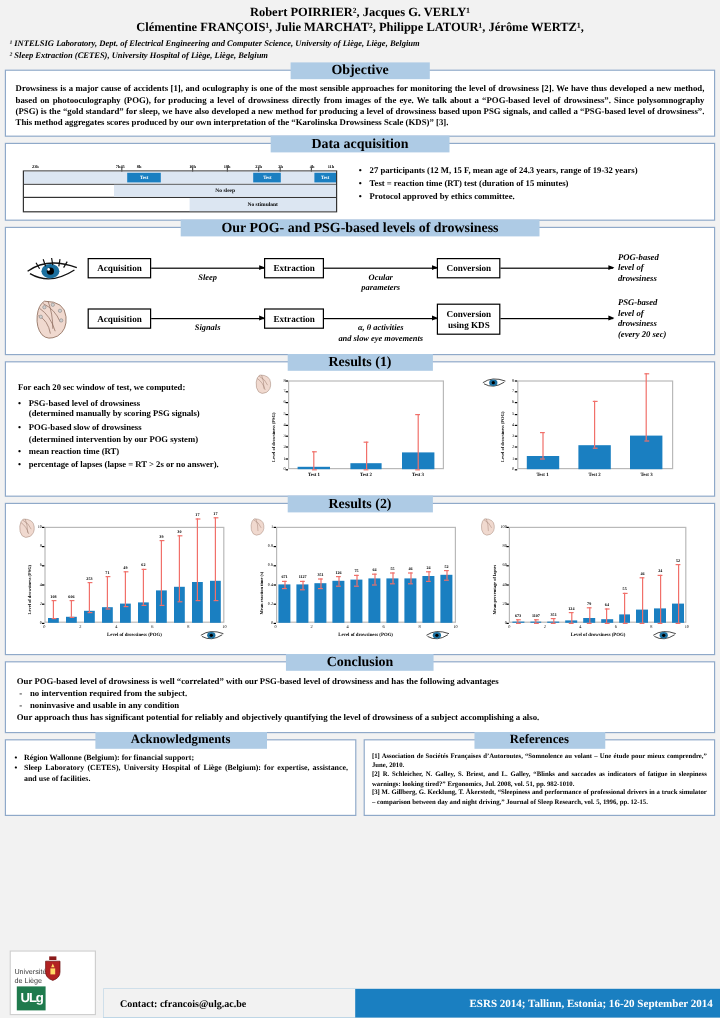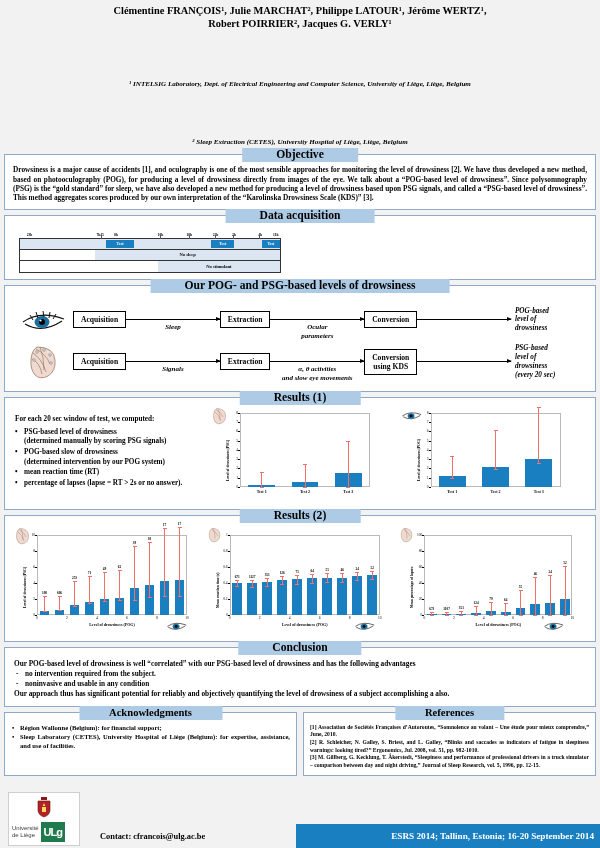--- a/index.html
+++ b/index.html
@@ -24,27 +24,25 @@
     letter-spacing: .1px;
   }
   .authors {
     text-align: center;
     padding: 5px 10px 1px;
     font-weight: bold;
     font-size: 10.4px;
     line-height: 12.6px;
   }
   .affil {
-    text-align: center;
     font-style: italic;
     font-weight: bold;
     font-size: 7.1px;
     line-height: 9px;
     padding: 1px 8px 0;
-    margin-top: 48px;
   }
 
   
   .panel {
     position: relative;
     margin: 0 4px 5px;
     border: 1px solid #8fa9c9;
     background: #ffffff;
     padding: 7px 6px 6px;
   }
@@ -211,21 +209,21 @@
   }
 
   
   .footer { position: absolute; left: 0; right: 0; bottom: 0; height: 33px; }
   .logo-wrap {
     position: absolute; left: 8px; bottom: 2px;
     width: 72px; height: 54px;
     border: 1px solid #cfcfcf; background: #fff;
     display: flex; align-items: flex-end;
   }
-  .ulg { display: flex; align-items: center; padding: 0 3px 3px; }
+  .ulg { display: flex; align-items: center; padding: 0 3px 3px; flex-direction: column; }
   .ulg-text { font-family: "Liberation Sans", sans-serif; font-size: 6px; color: #3b3b3b; line-height: 7px; }
   .ulg-mark {
     width: 24px; height: 20px; background: #1f7a4d; color: #fff;
     font-family: "Liberation Sans", sans-serif; font-weight: bold; font-size: 11px;
     display: flex; align-items: center; justify-content: center; margin-left: 2px;
     letter-spacing: -1px;
   }
   .crest { position: absolute; top: 3px; left: 50%; transform: translateX(-50%); }
   .contact-bar {
     position: absolute; left: 86px; right: 0; bottom: 0; height: 24px;
@@ -243,22 +241,22 @@
     display: flex; align-items: center;
     color: #fff; font-weight: bold; font-size: 9.2px;
   }
 </style>
 </head>
 <body>
 
 <div class="poster">
 
   <div class="authors">
+    <div>Robert POIRRIER², Jacques G. VERLY¹</div>
     <div>Clémentine FRANÇOIS¹, Julie MARCHAT², Philippe LATOUR¹, Jérôme WERTZ¹,</div>
-    <div>Robert POIRRIER², Jacques G. VERLY¹</div>
   </div>
   <div class="affil">¹ INTELSIG Laboratory, Dept. of Electrical Engineering and Computer Science, University of Liège, Liège, Belgium</div>
   <div class="affil">² Sleep Extraction (CETES), University Hospital of Liège, Liège, Belgium</div>
 
   <div class="sec-gap"></div>
 
   <div class="panel">
     <div class="panel-head">Objective</div>
     <div class="body-text obj-body">Drowsiness is a major cause of accidents [1], and oculography is one of the most sensible approaches for monitoring the level of drowsiness [2]. We have thus developed a new method, based on photooculography (POG), for producing a level of drowsiness directly from images of the eye. We talk about a “POG-based level of drowsiness”. Since polysomnography (PSG) is the “gold standard” for sleep, we have also developed a new method for producing a level of drowsiness based upon PSG signals, and called a “PSG-based level of drowsiness”. This method aggregates scores produced by our own interpretation of the “Karolinska Drowsiness Scale (KDS)” [3].</div>
   </div>
@@ -294,20 +292,25 @@
           <div class="tl-row">
             <div class="tl-fill" style="left:29%;right:0"></div>
             <div class="tl-label" style="left:29%;right:0">No sleep</div>
           </div>
           <div class="tl-row">
             <div class="tl-fill" style="left:53%;right:0"></div>
             <div class="tl-label" style="left:53%;right:0">No stimulant</div>
           </div>
         </div>
       </div>
+      <ul class="acq-bullets">
+        <li>27 participants (12 M, 15 F, mean age of 24.3 years, range of 19-32 years)</li>
+        <li>Test = reaction time (RT) test (duration of 15 minutes)</li>
+        <li>Protocol approved by ethics committee.</li>
+      </ul>
     </div>
   </div>
 
   <div class="panel">
     <div class="panel-head">Our POG- and PSG-based levels of drowsiness</div>
     <div class="flow">
 
       <div class="flow-row">
         <div class="flow-icon">
           <svg width="48" height="24" viewBox="0 0 48 24">

